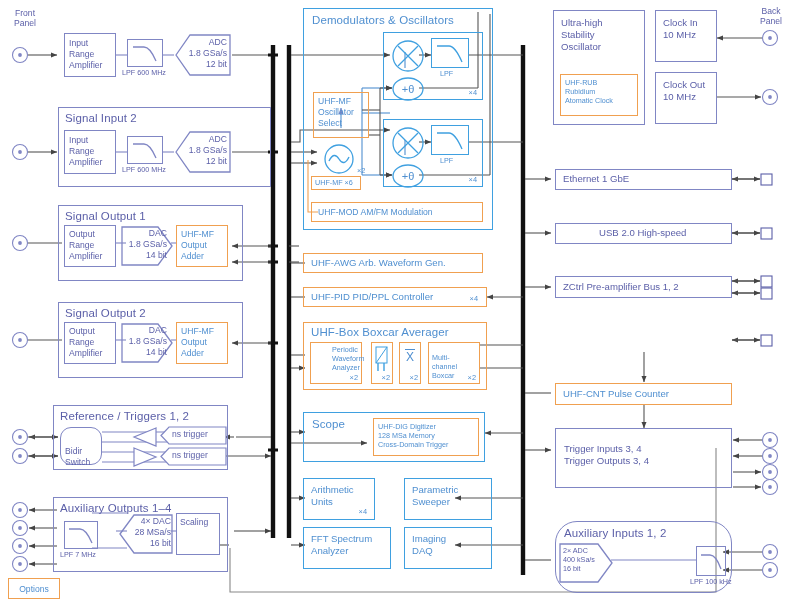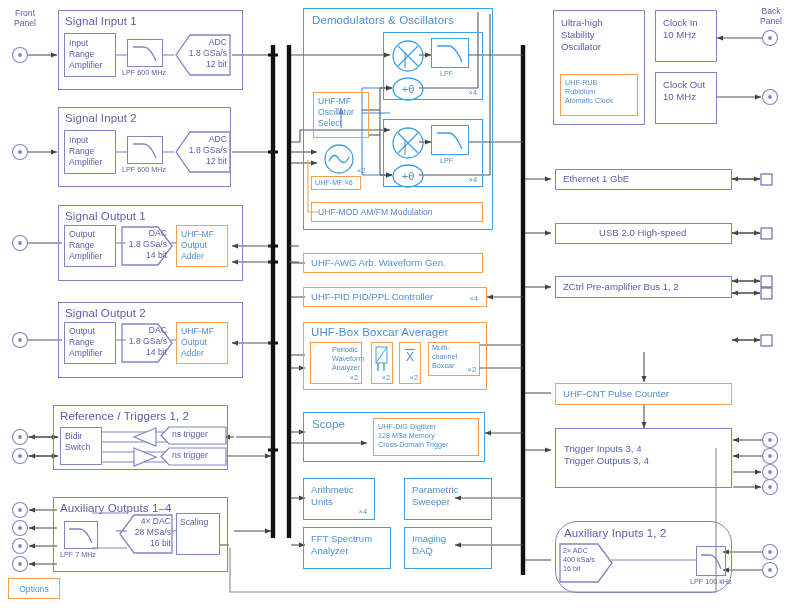--- a/index.html
+++ b/index.html
@@ -247,23 +247,20 @@
 
     <div class="hdrlab" style="left:2px;top:8px;width:46px;">
       <span>Front</span><br>
       <span>Panel</span>
     </div>
     <div class="hdrlab" style="left:748px;top:6px;width:46px;">
       <span>Back</span><br>
       <span>Panel</span>
     </div>
 
-    <div class="box b-p" style="left:58px;top:10px;width:185px;height:80px;">
-      <div class="ttl" style="position:absolute;left:6px;top:4px;">Signal Input 1</div>
-    </div>
     <div class="box b-p sm" style="left:64px;top:33px;width:52px;height:44px;padding:4px 4px;">
       <div>Input</div>
       <div>Range</div>
       <div>Amplifier</div>
     </div>
     <div class="box b-p" style="left:127px;top:39px;width:36px;height:28px;">
       <svg width="34" height="26" viewBox="0 0 34 26">
         <path d="M5,7 L16,7 Q22,7 28,21" fill="none" stroke="#8086c4" stroke-width="1.3"></path>
       </svg>
     </div>
@@ -272,21 +269,21 @@
       <svg width="58" height="44" viewBox="0 0 58 44">
         <path d="M2,22 L16,2 L56,2 L56,42 L16,42 Z" fill="none" stroke="#8086c4" stroke-width="1.3"></path>
       </svg>
       <div class="sm rgt" style="position:absolute;left:0;top:4px;width:53px;">
         <div>ADC</div>
         <div>1.8 GSa/s</div>
         <div>12 bit</div>
       </div>
     </div>
 
-    <div class="box b-p" style="left:58px;top:107px;width:173px;height:80px;">
+    <div class="box b-p" style="left:58px;top:107px;width:213px;height:80px;">
       <div class="ttl" style="position:absolute;left:6px;top:4px;">Signal Input 2</div>
     </div>
     <div class="box b-p sm" style="left:64px;top:130px;width:52px;height:44px;padding:4px 4px;">
       <div>Input</div>
       <div>Range</div>
       <div>Amplifier</div>
     </div>
     <div class="box b-p" style="left:127px;top:136px;width:36px;height:28px;">
       <svg width="34" height="26" viewBox="0 0 34 26">
         <path d="M5,7 L16,7 Q22,7 28,21" fill="none" stroke="#8086c4" stroke-width="1.3"></path>
@@ -348,21 +345,21 @@
     </div>
     <div class="box b-o sm" style="left:176px;top:322px;width:52px;height:42px;padding:3px 4px;">
       <div>UHF-MF</div>
       <div>Output</div>
       <div>Adder</div>
     </div>
 
     <div class="box b-p" style="left:53px;top:405px;width:175px;height:65px;">
       <div class="ttl" style="position:absolute;left:6px;top:4px;">Reference / Triggers 1, 2</div>
     </div>
-    <div class="box b-p sm" style="left:60px;top:427px;width:42px;height:38px;padding:3px 4px;">
+    <div class="box b-p sm" style="left:60px;top:427px;width:42px;height:38px;padding:18px 4px;border-radius:11px;">
       <div>Bidir</div>
       <div>Switch</div>
     </div>
     <svg style="position:absolute;left:100px;top:424px;" width="128" height="46" viewBox="0 0 128 46">
       <path d="M2,8 L68,8" stroke="#8086c4" stroke-width="1.2" fill="none"></path>
       <path d="M2,18 L68,18" stroke="#8086c4" stroke-width="1.2" fill="none"></path>
       <path d="M2,28 L68,28" stroke="#8086c4" stroke-width="1.2" fill="none"></path>
       <path d="M2,38 L68,38" stroke="#8086c4" stroke-width="1.2" fill="none"></path>
       <path d="M56,4 L34,13 L56,22 Z" fill="#fff" stroke="#8086c4" stroke-width="1.2"></path>
       <path d="M34,24 L56,33 L34,42 Z" fill="#fff" stroke="#8086c4" stroke-width="1.2"></path>
@@ -488,21 +485,21 @@
         <path d="M6,19 L6,27 M12,19 L12,27" stroke="#3fa0e0" stroke-width="1.4"></path>
       </svg>
       <div class="mult" style="position:absolute;right:2px;bottom:1px;">×2</div>
     </div>
     <div class="box b-o" style="left:399px;top:342px;width:22px;height:42px;">
       <div style="position:absolute;left:0;top:7px;width:100%;text-align:center;font-size:12px;color:#4f8fd0;">
         <span style="border-top:1.2px solid #4f8fd0;padding:0 1px;">X</span>
       </div>
       <div class="mult" style="position:absolute;right:2px;bottom:1px;">×2</div>
     </div>
-    <div class="box b-o xs" style="left:428px;top:342px;width:52px;height:34px;padding:0 3px;">
+    <div class="box b-o xs" style="left:428px;top:342px;width:52px;height:42px;padding:10px 3px;">
       <div>Multi-</div>
       <div>channel</div>
       <div>Boxcar</div>
       <div class="mult" style="position:absolute;right:3px;bottom:1px;">×2</div>
     </div>
 
     <div class="box b-b" style="left:303px;top:412px;width:182px;height:50px;">
       <div class="ttl" style="position:absolute;left:8px;top:5px;color:#4f8fd0;">Scope</div>
     </div>
     <div class="box b-o xs" style="left:373px;top:418px;width:106px;height:38px;padding:3px 4px;">

